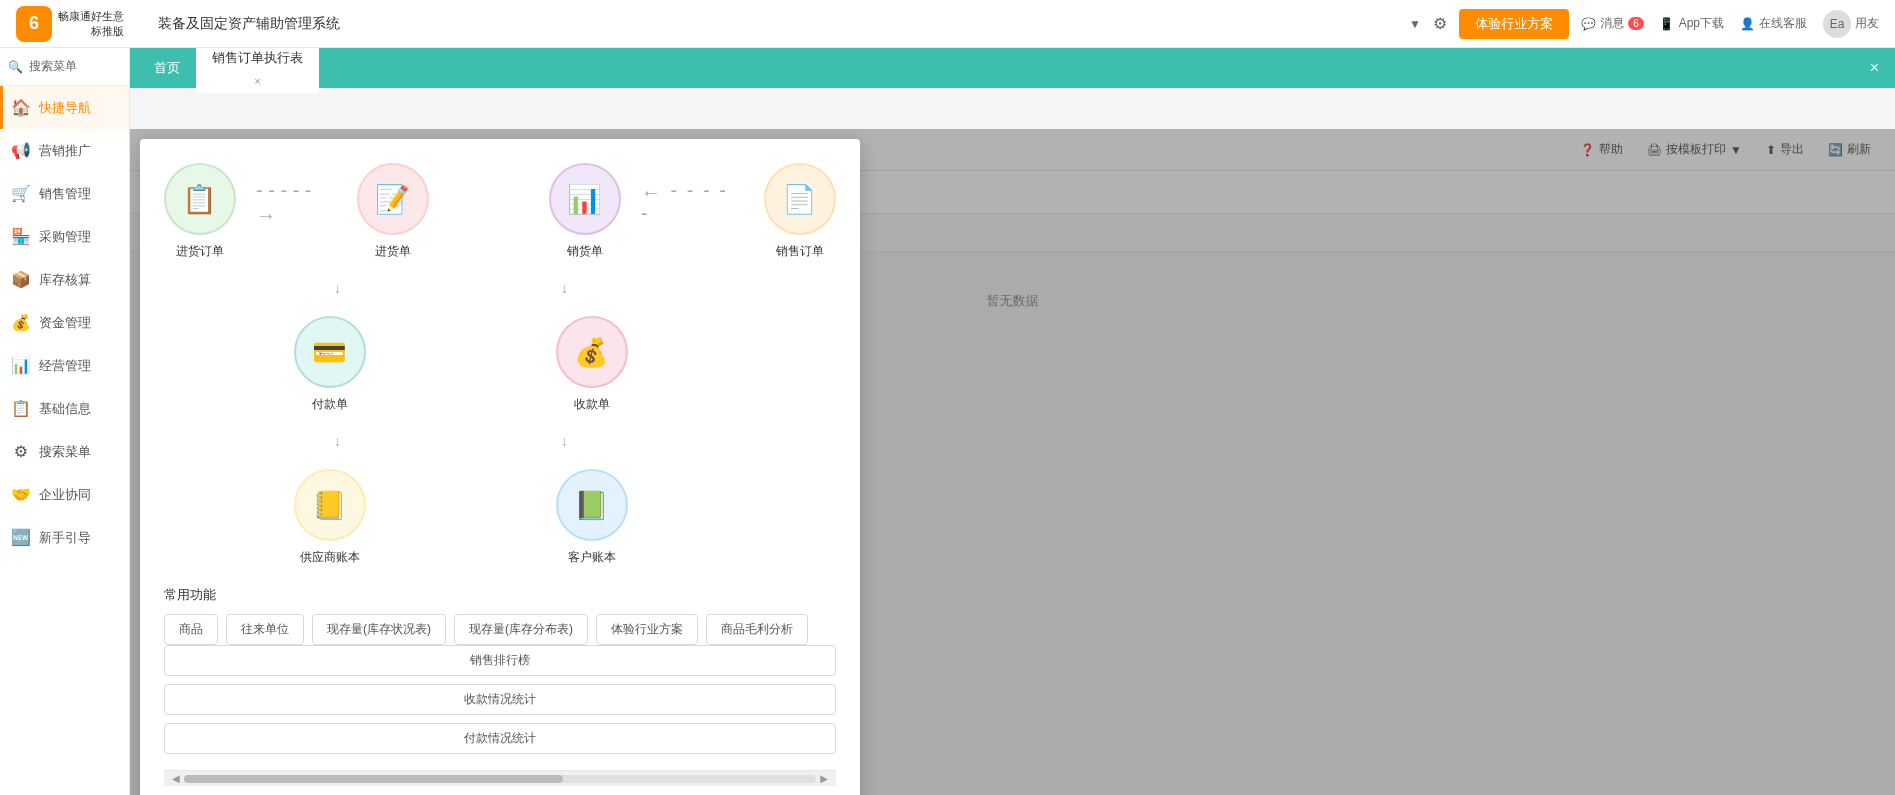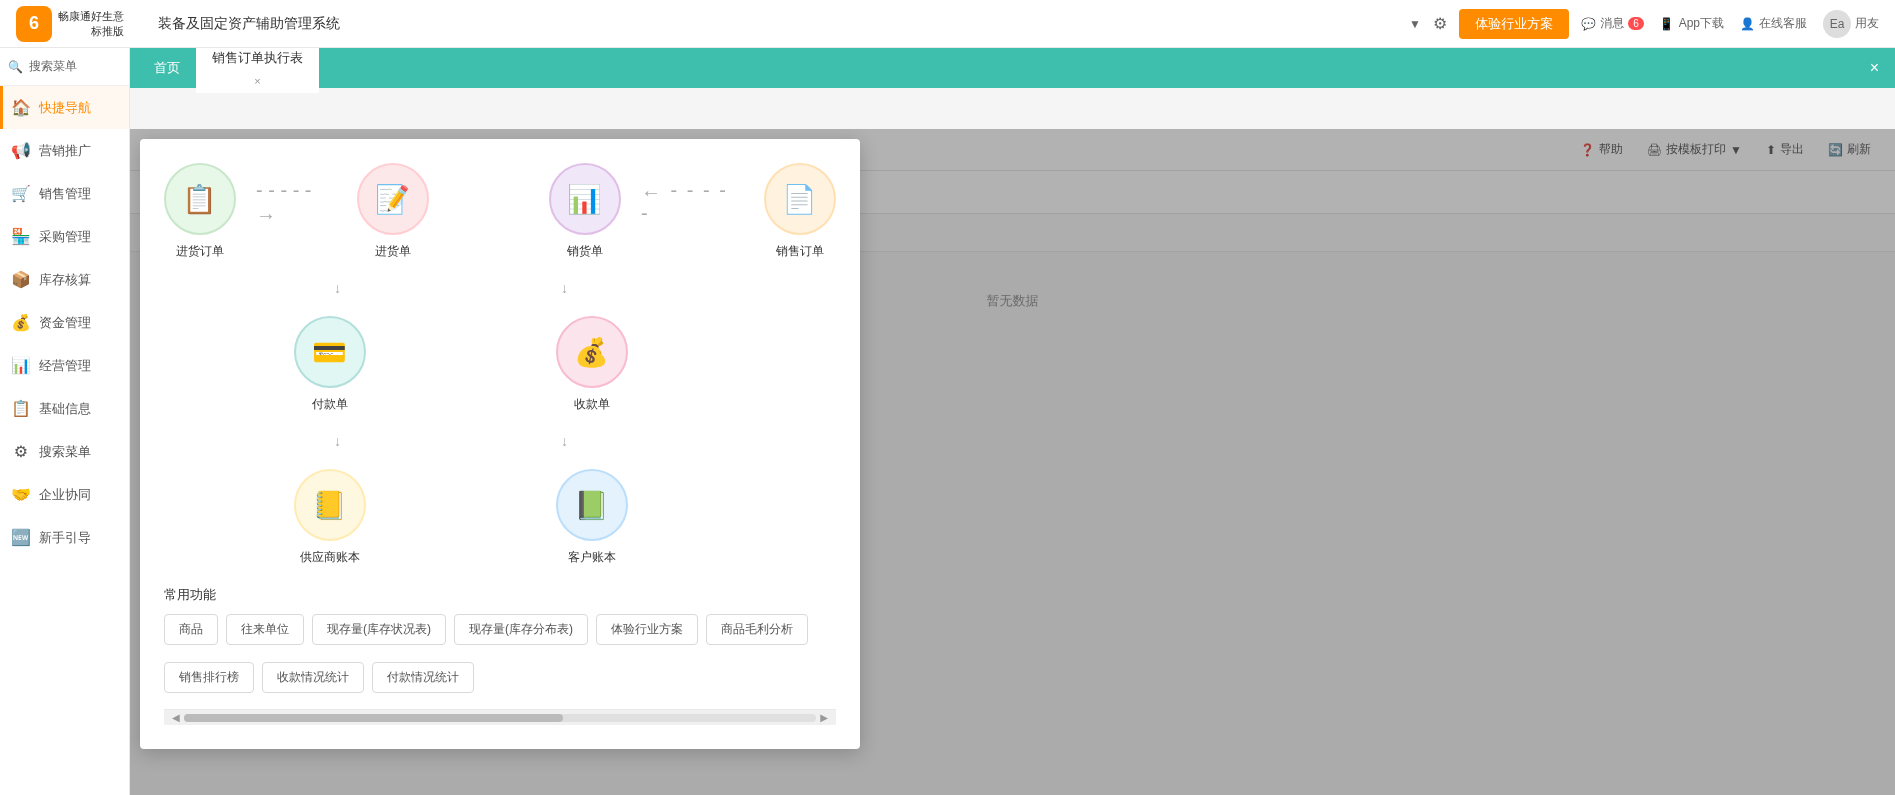--- a/index.html
+++ b/index.html
@@ -314,21 +314,21 @@
               <div class="common-section">
                 <div class="common-title">常用功能</div>
                 <div class="common-btns">
                   <button class="common-btn">商品</button>
                   <button class="common-btn">往来单位</button>
                   <button class="common-btn">现存量(库存状况表)</button>
                   <button class="common-btn">现存量(库存分布表)</button>
                   <button class="common-btn">体验行业方案</button>
                   <button class="common-btn">商品毛利分析</button>
                 </div>
-                <div class="common-btns" style="margin-top: 17px;">
+                <div class="common-btns" style="margin-top: 0; flex-direction: column;">
                   <button class="common-btn">销售排行榜</button>
                   <button class="common-btn">收款情况统计</button>
                   <button class="common-btn">付款情况统计</button>
                 </div>
               </div>
 
               <div class="scroll-area" style="margin-top: 16px;">
                 <span class="scroll-arrow">◀</span>
                 <div class="scroll-track">
                   <div class="scroll-thumb"></div>

